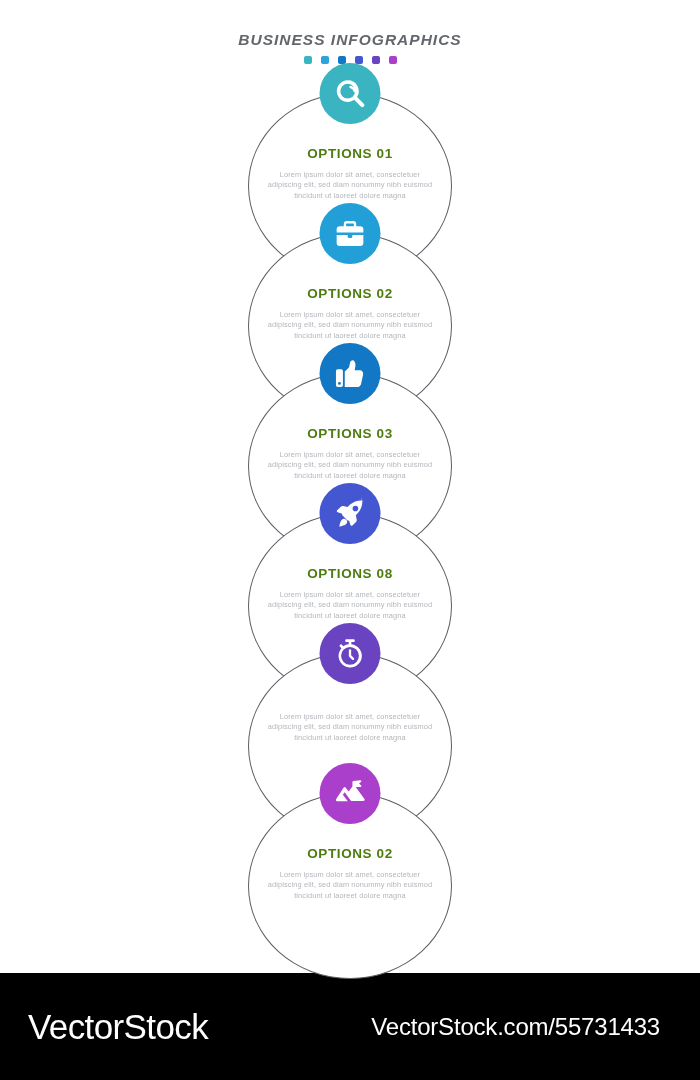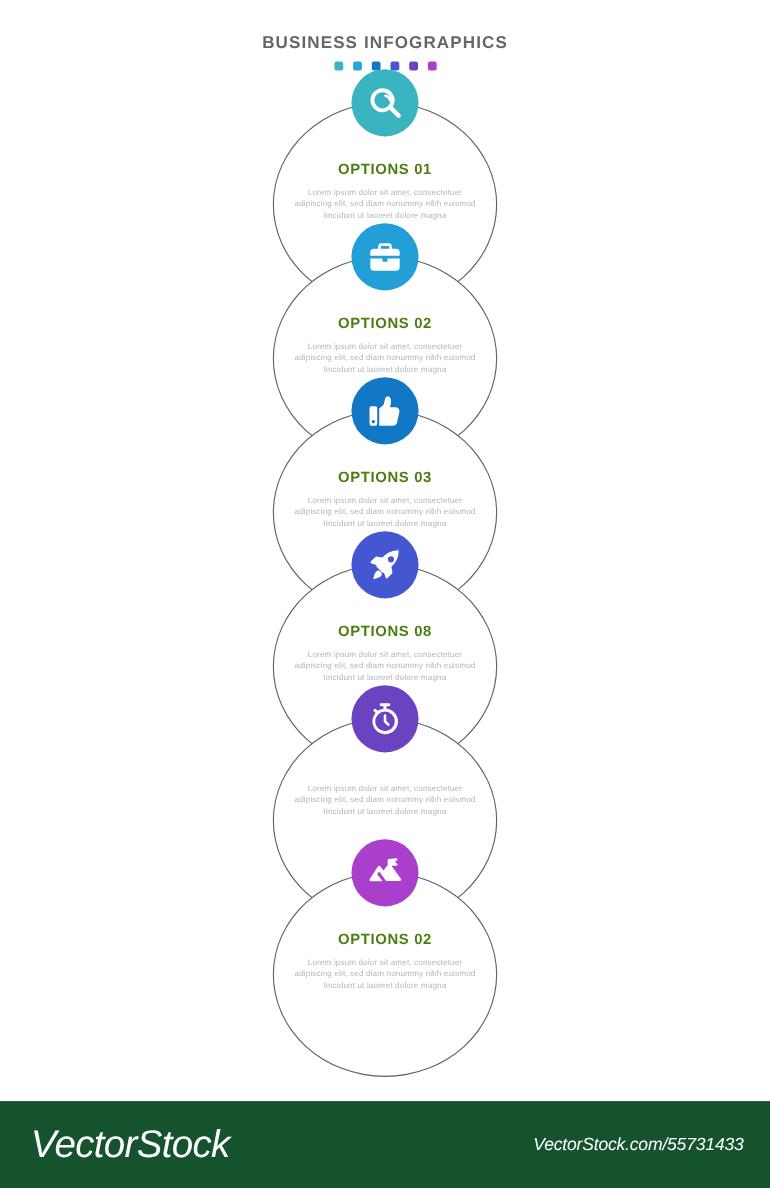--- a/index.html
+++ b/index.html
@@ -20,20 +20,21 @@
     background: #ffffff;
   }
 
   
   .header {
     position: absolute;
     top: 30px;
     left: 0;
     width: 700px;
     text-align: center;
+    font-style: italic;
   }
 
   .header-title {
     font-size: 15.5px;
     font-weight: bold;
     letter-spacing: 1.0px;
     color: #63666b;
     line-height: 20px;
     white-space: nowrap;
   }
@@ -127,44 +128,43 @@
     color: #b3b6bb;
     letter-spacing: 0.12px;
   }
 
   
   .footer {
     position: absolute;
     left: 0;
     bottom: 0;
     width: 700px;
-    height: 79px;
-    background: #14532d;
-    font-style: italic;
+    height: 107px;
+    background: #000000;
   }
 
   .footer-brand {
     position: absolute;
     left: 28px;
     top: 50%;
     transform: translateY(-50%);
     color: #ffffff;
     font-size: 35px;
     font-weight: normal;
     letter-spacing: -0.6px;
     white-space: nowrap;
   }
 
   .footer-url {
     position: absolute;
-    right: 24px;
+    right: 40px;
     top: 50%;
     transform: translateY(-50%);
     color: #ffffff;
-    font-size: 16px;
+    font-size: 24px;
     font-weight: normal;
     letter-spacing: -0.2px;
     white-space: nowrap;
     text-align: right;
   }
 </style>
 </head>
 <body>
 
 <div id="page">

